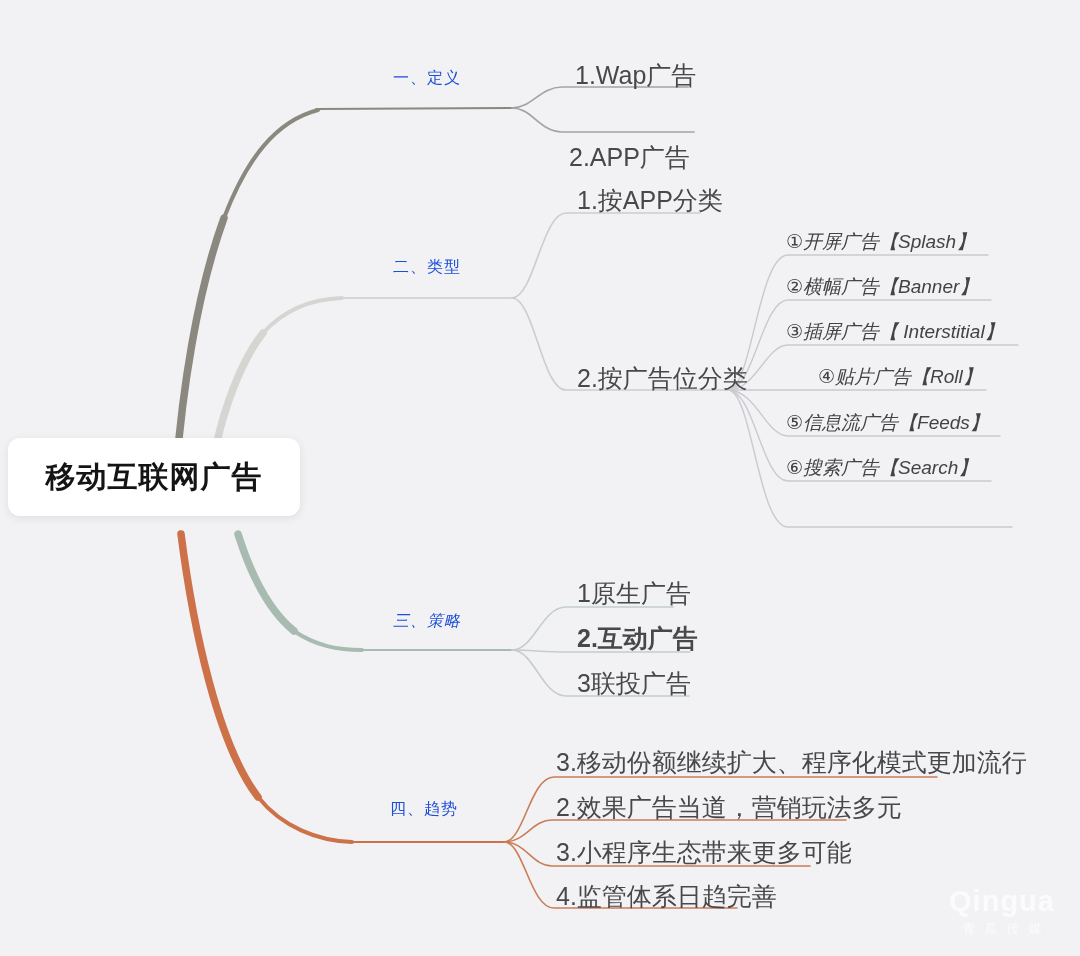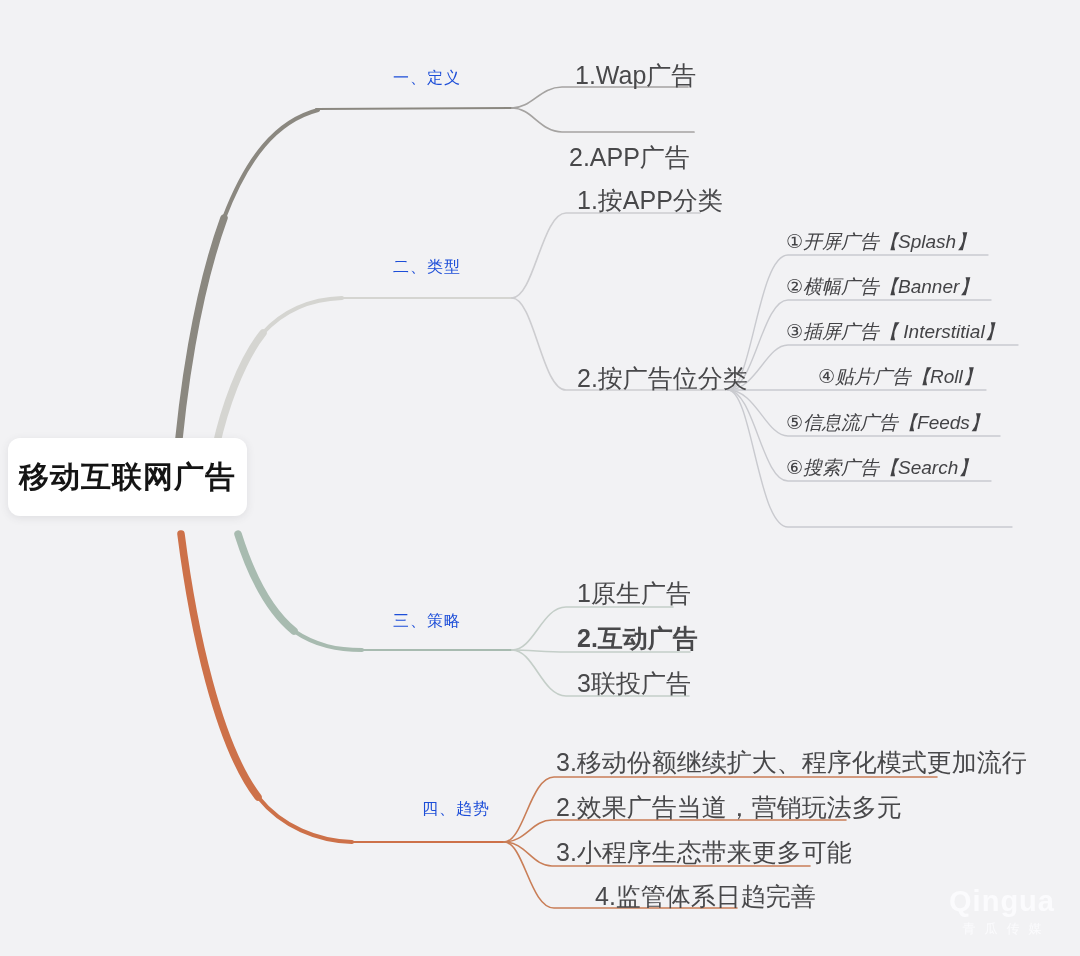--- a/index.html
+++ b/index.html
@@ -16,21 +16,21 @@
   svg.connectors {
     position: absolute;
     left: 0; top: 0;
     width: 1080px; height: 956px;
   }
   svg.connectors path { fill: none; stroke-linecap: round; }
 
   .root-node {
     position: absolute;
     left: 8px; top: 438px;
-    width: 239px; height: 78px;
+    width: 292px; height: 78px;
     background: #ffffff;
     border-radius: 12px;
     box-shadow: 0 2px 8px rgba(60,60,70,0.10);
     display: flex;
     align-items: center;
     justify-content: center;
     font-size: 30px;
     font-weight: 700;
     color: #141414;
     letter-spacing: 1px;
@@ -57,22 +57,22 @@
     font-size: 19px;
     color: #434346;
     white-space: nowrap;
     z-index: 2;
     font-style: italic;
   }
 
   
   .t-definition { left: 393px; top: 68px; }
   .t-types      { left: 393px; top: 257px; }
-  .t-strategy   { left: 393px; top: 611px; }
-  .t-trends     { left: 390px; top: 799px; margin-left: 32px; }
+  .t-strategy   { left: 393px; top: 611px; font-style: italic; }
+  .t-trends     { left: 390px; top: 799px; }
 
   
   .b1c0 { left: 575px; top: 59px; }
   .b1c1 { left: 569px; top: 104px; margin-top: 37px; }
 
   
   .b2c0 { left: 577px; top: 184px; }
   .b2c1 { left: 577px; top: 362px; text-align: right; }
 
   
@@ -86,21 +86,21 @@
 
   
   .b3c0 { left: 577px; top: 577px; }
   .b3c1 { left: 577px; top: 622px; font-weight: bold; }
   .b3c2 { left: 577px; top: 667px; }
 
   
   .b4c0 { left: 556px; top: 746px; }
   .b4c1 { left: 556px; top: 791px; }
   .b4c2 { left: 556px; top: 836px; }
-  .b4c3 { left: 556px; top: 880px; margin-left: 39px; }
+  .b4c3 { left: 556px; top: 880px; }
 
   .watermark {
     position: absolute;
     left: 942px; top: 884px;
     width: 120px;
     text-align: center;
     color: #fbfbfd;
     z-index: 2;
     user-select: none;
   }

